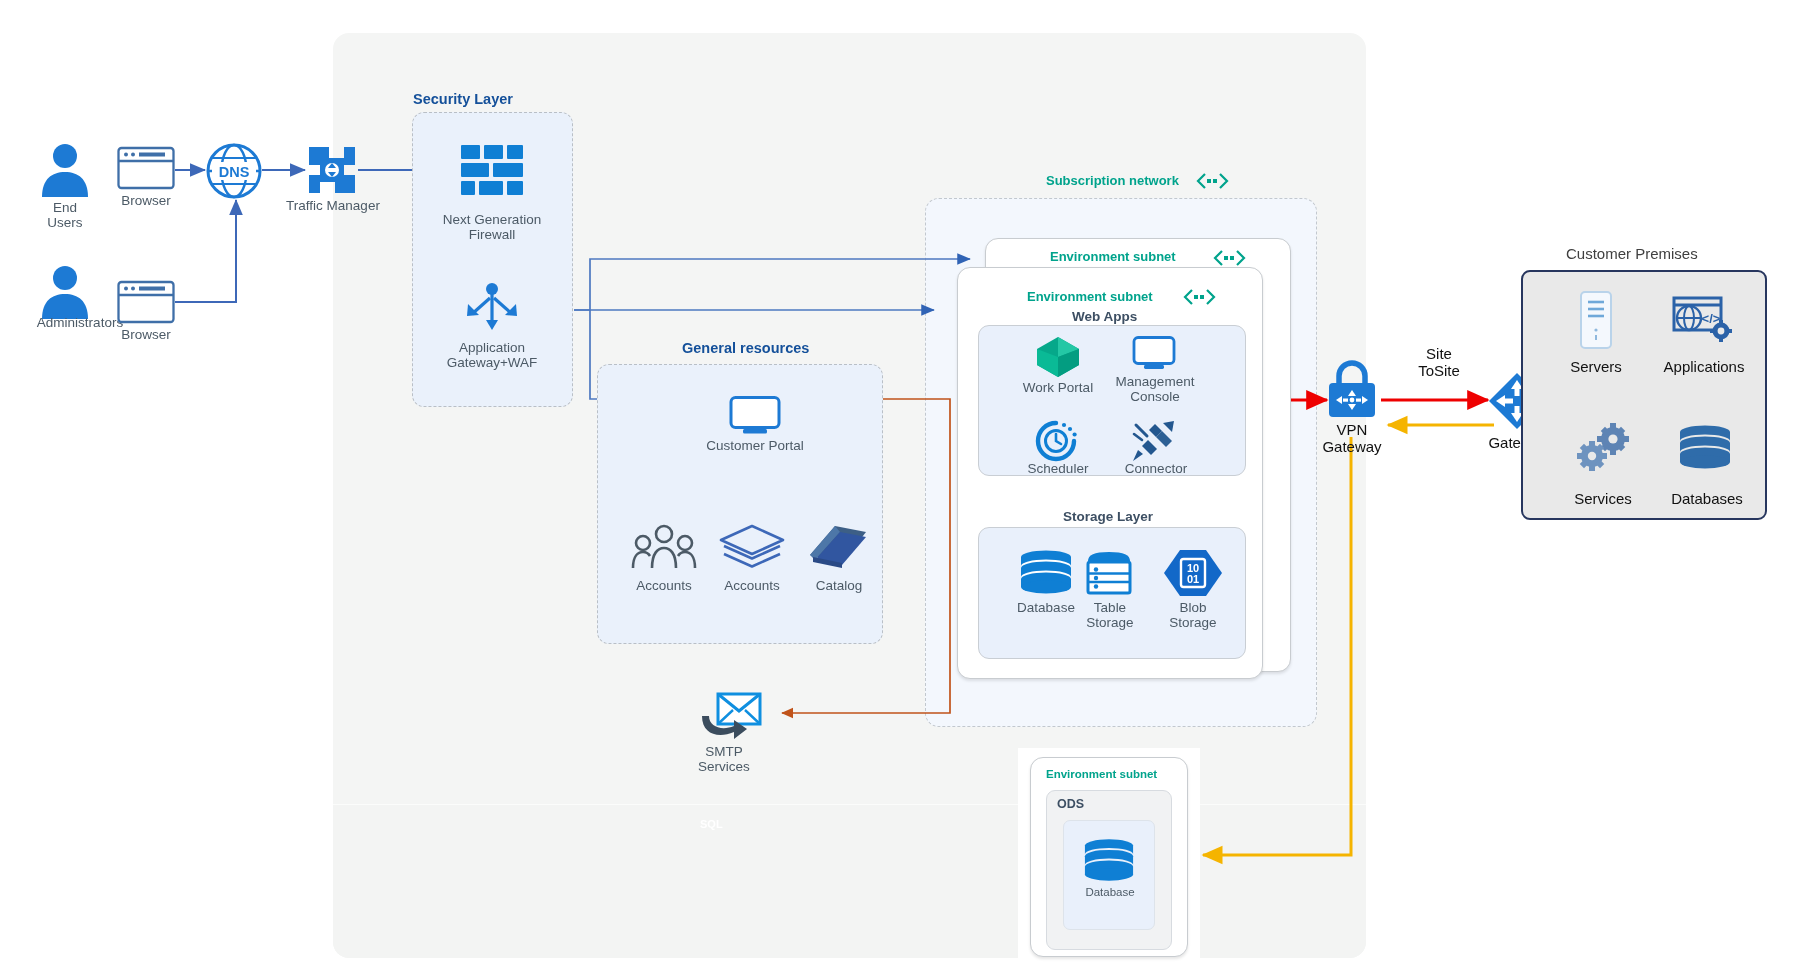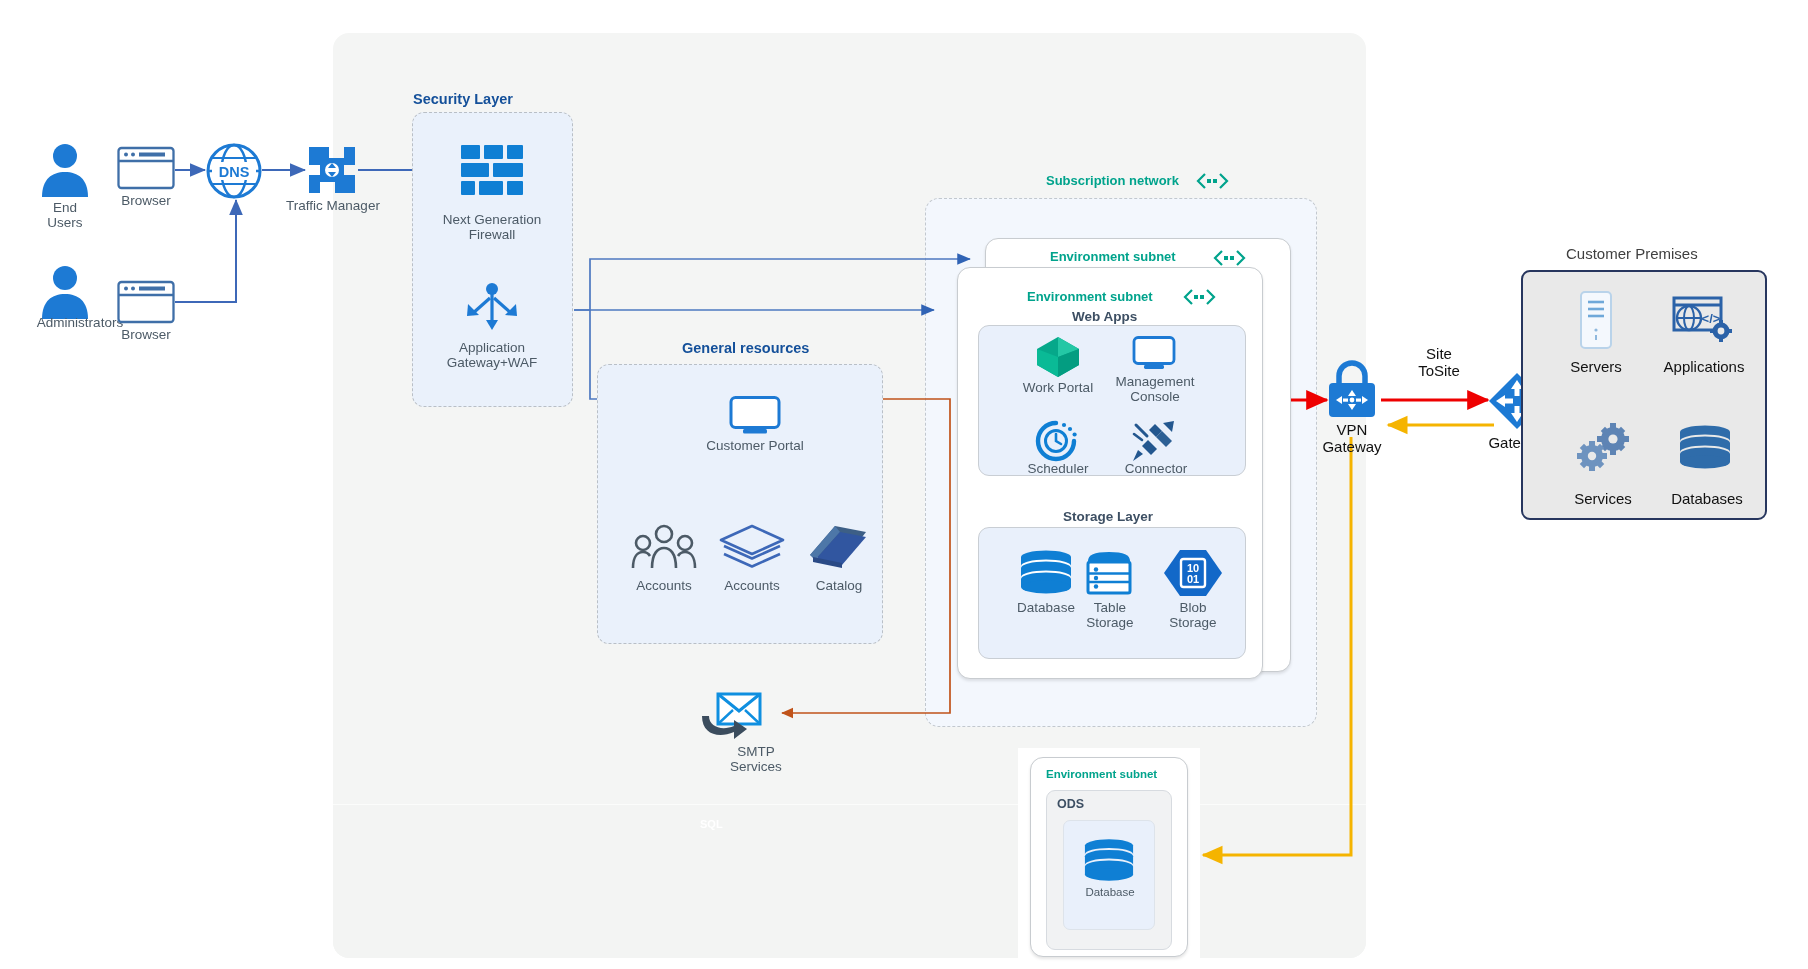--- a/index.html
+++ b/index.html
@@ -350,21 +350,21 @@
   <div class="nlabel" style="left:790px; top:578px; width:98px;">Catalog</div>
 
   <div class="abs" style="left:700px; top:690px; width:62px; height:52px;">
     <svg width="62" height="52" viewBox="0 0 62 52">
       <rect x="18" y="4" width="42" height="30" fill="#fff" stroke="#0f8fe0" stroke-width="3"></rect>
       <path d="M18,4 L39,21 L60,4" fill="none" stroke="#0f8fe0" stroke-width="3"></path>
       <path d="M18,34 L33,20 M60,34 L45,20" fill="none" stroke="#0f8fe0" stroke-width="2.4"></path>
       <path d="M2,26 C2,44 18,49 34,42 L34,49 L47,39 L34,30 L34,36 C22,41 9,37 9,26 Z" fill="#3b4c5d"></path>
     </svg>
   </div>
-  <div class="nlabel" style="left:704px; top:744px; width:104px;text-align:center;">SMTP
+  <div class="nlabel" style="left:672px; top:744px; width:104px;text-align:center;">SMTP
 Services</div>
 
   <div class="abs group-title-teal" style="left:1046px; top:173px;">Subscription network</div>
   <div class="abs" style="left:1196px; top:173px; width:34px; height:16px;">
     <svg width="34" height="16" viewBox="0 0 34 16">
       <path d="M9,1 L2,8 L9,15" fill="none" stroke="#00a38c" stroke-width="2.2"></path>
       <rect x="11" y="6" width="4" height="4" fill="#00a38c"></rect>
       <rect x="17" y="6" width="4" height="4" fill="#00a38c"></rect>
       <path d="M24,1 L31,8 L24,15" fill="none" stroke="#00a38c" stroke-width="2.2"></path>
     </svg>

